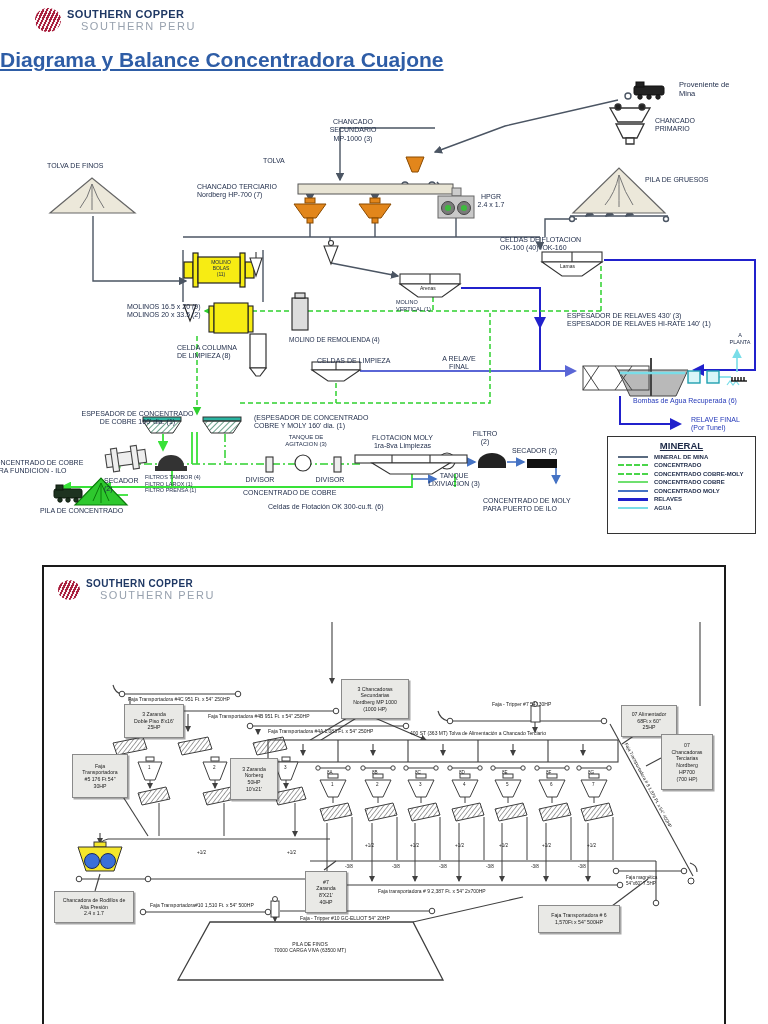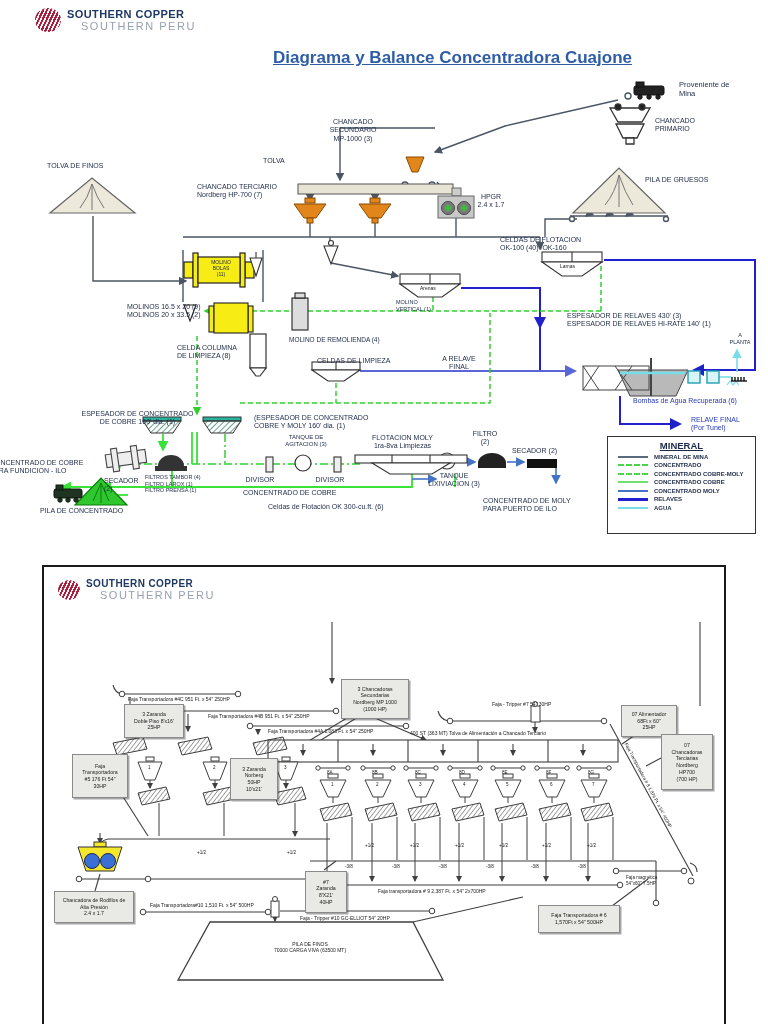--- a/index.html
+++ b/index.html
@@ -7,22 +7,22 @@
           font-family:"Liberation Sans",sans-serif;}
   
   .logo{position:absolute;display:flex;align-items:center;gap:6px;}
   .logo-ball{width:26px;height:24px;border-radius:50%;display:inline-block;
     background-image:repeating-linear-gradient(115deg,rgba(255,255,255,0) 0 2px,rgba(255,255,255,.95) 2px 3.6px);}
   .logo2 .logo-ball{width:22px;height:20px;}
   .logo-name{display:block;font-weight:bold;font-size:11px;letter-spacing:.4px;}
   .logo2 .logo-name{font-size:10px;}
   .logo-sub{display:block;font-size:11px;letter-spacing:1.5px;padding-left:14px;}
   
-  .t1{position:absolute;left:0;top:48px;width:632px;text-align:right;margin:0;
-      font-size:17px;font-weight:bold;text-decoration:underline;}
+  .t1{position:absolute;left:0;top:48px;width:632px;text-align:left;margin:0;
+      font-size:21px;font-weight:bold;text-decoration:underline;}
   .t2{position:absolute;left:160px;top:592px;width:448px;text-align:center;margin:0;
       font-size:14.5px;font-weight:bold;color:#111;text-decoration:underline;}
   
   .lbl{position:absolute;font-weight:normal;font-size:7px;line-height:1.2;color:#1c2947;white-space:pre-line;}
   .c{text-align:center;}
   .s5{font-size:5px;font-weight:normal;color:#222;}
   .s55{font-size:5.5px;}
   .s6{font-size:6px;}
   .s65{font-size:6.5px;}
   .s75{font-size:7.5px;}

